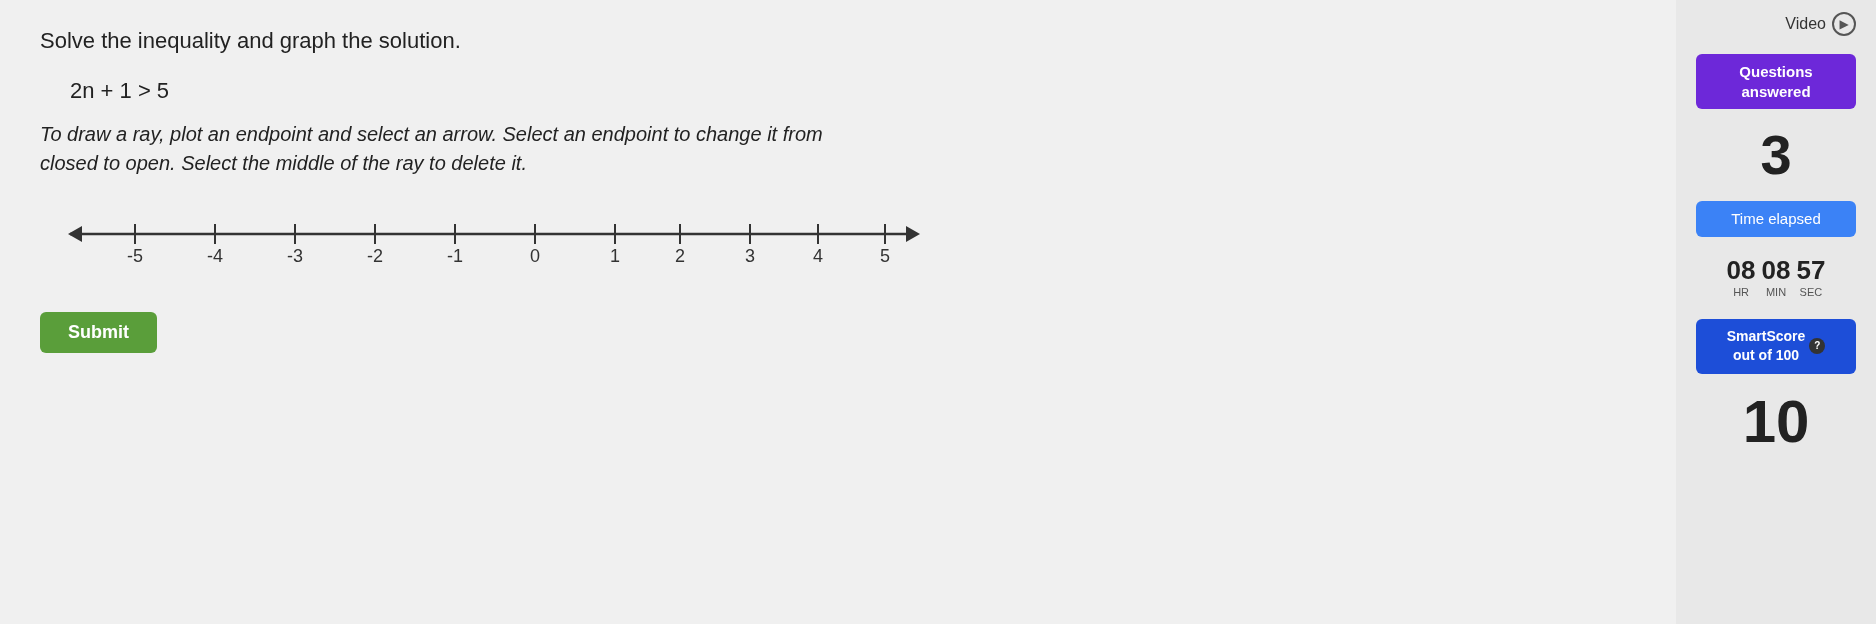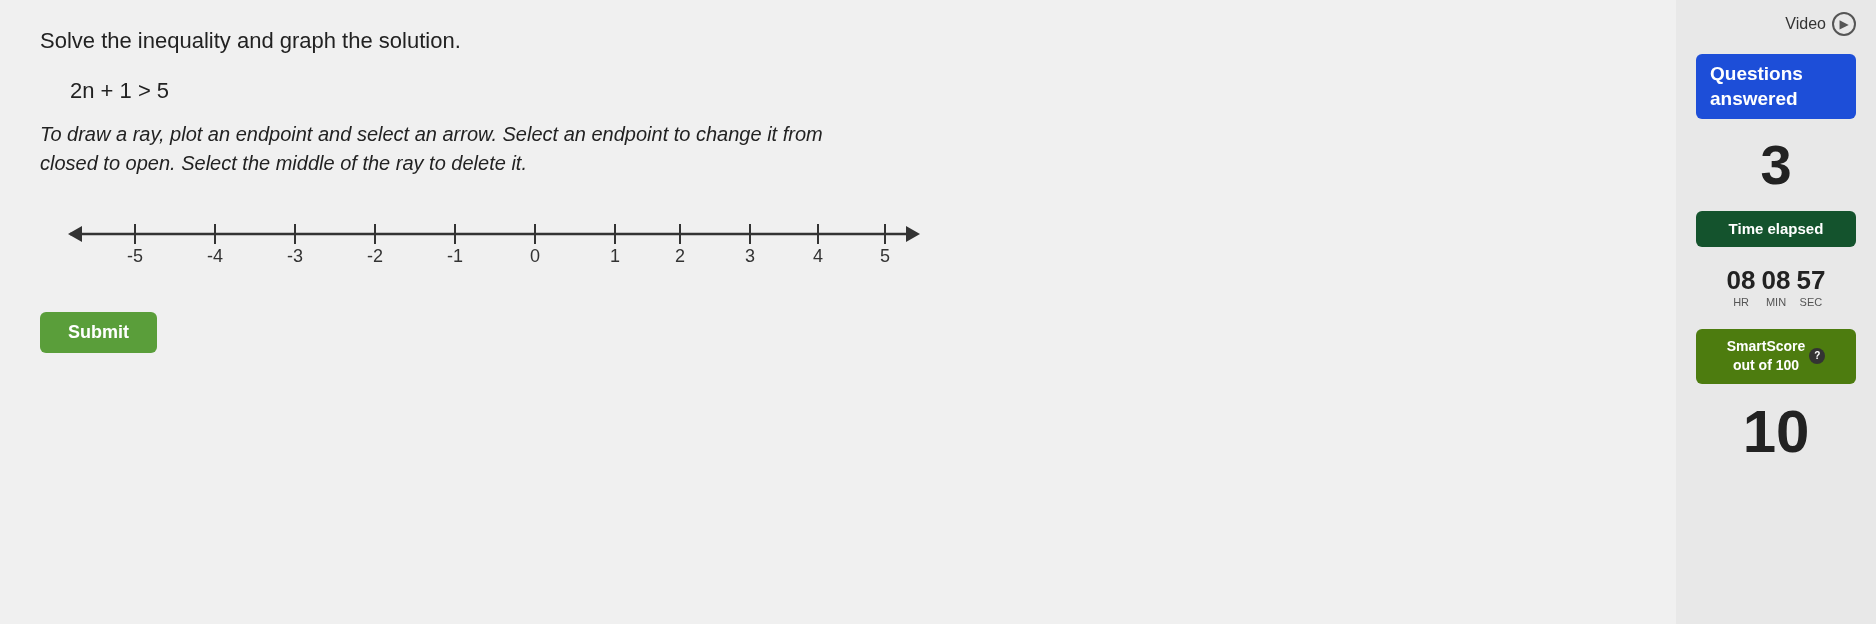--- a/index.html
+++ b/index.html
@@ -97,45 +97,46 @@
       border: 2px solid #555;
       border-radius: 50%;
       display: flex;
       align-items: center;
       justify-content: center;
       font-size: 12px;
       color: #555;
     }
 
     .questions-answered-badge {
-      background: #1d4ed8;
-      color: white;
-      border-radius: 6px;
-      padding: 8px 14px;
-      font-size: 19px;
-      font-weight: bold;
-      width: 160px;
-      line-height: 1.3;
-    }
-
-    .score-number {
-      font-size: 56px;
-      font-weight: bold;
-      color: #222;
-      line-height: 1;
-    }
-
-    .time-elapsed-badge {
-      background: #14532d;
+      background: #6d28d9;
       color: white;
       border-radius: 6px;
       padding: 8px 14px;
       text-align: center;
       font-size: 15px;
       font-weight: bold;
+      width: 160px;
+      line-height: 1.3;
+    }
+
+    .score-number {
+      font-size: 56px;
+      font-weight: bold;
+      color: #222;
+      line-height: 1;
+    }
+
+    .time-elapsed-badge {
+      background: #3b82f6;
+      color: white;
+      border-radius: 6px;
+      padding: 8px 14px;
+      text-align: center;
+      font-size: 15px;
+      font-weight: normal;
       width: 160px;
       line-height: 1.3;
     }
 
     .timer-row {
       display: flex;
       gap: 6px;
       align-items: flex-end;
       margin-top: 0px;
     }
@@ -152,21 +153,21 @@
       margin-bottom: 3px;
     }
 
     .timer-cell {
       display: flex;
       flex-direction: column;
       align-items: center;
     }
 
     .smart-score-badge {
-      background: #4d7c0f;
+      background: #1d4ed8;
       color: white;
       border-radius: 6px;
       padding: 8px 14px;
       text-align: center;
       font-size: 14px;
       font-weight: bold;
       width: 160px;
       line-height: 1.4;
       display: flex;
       align-items: center;

